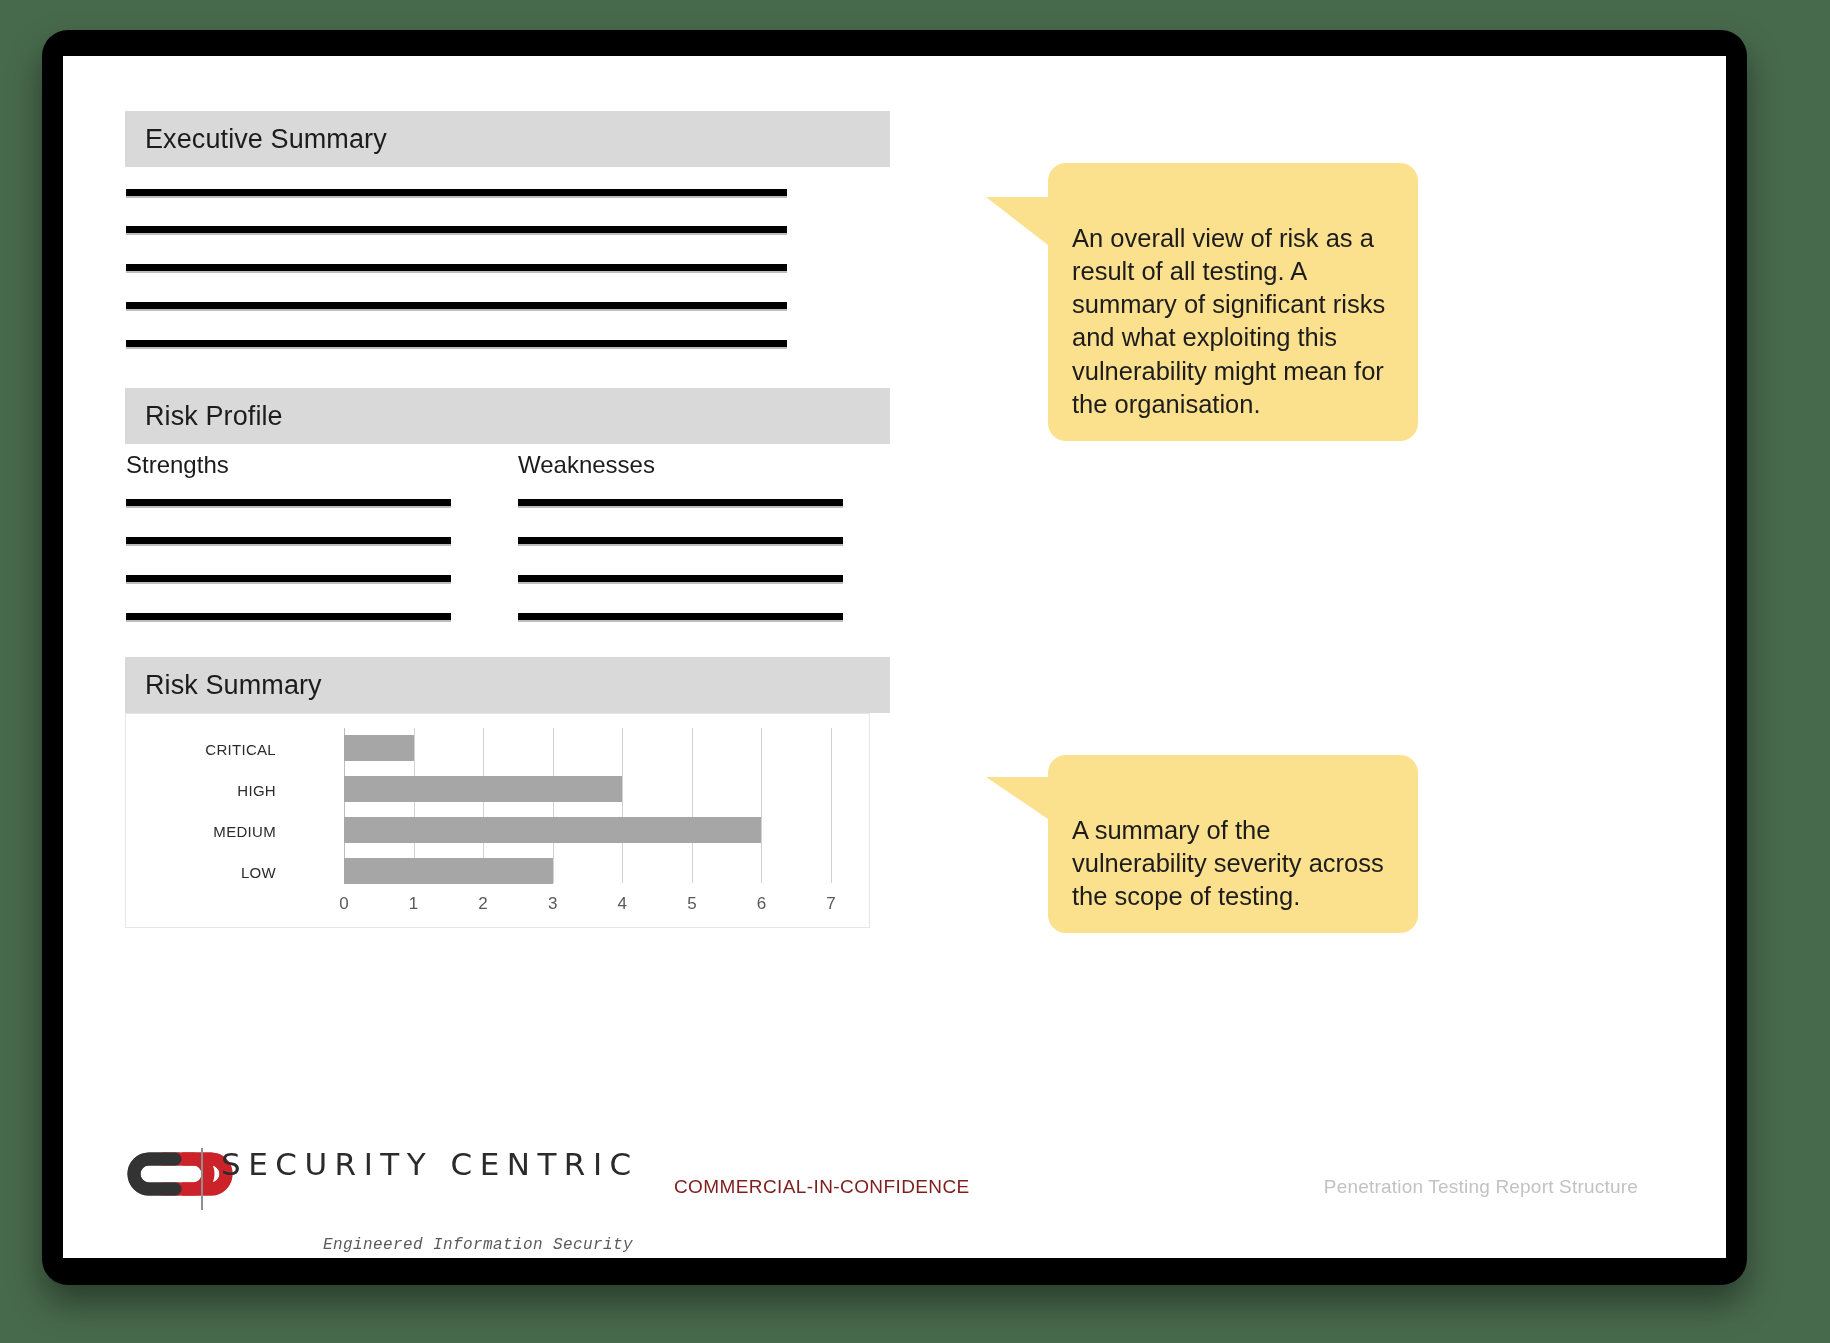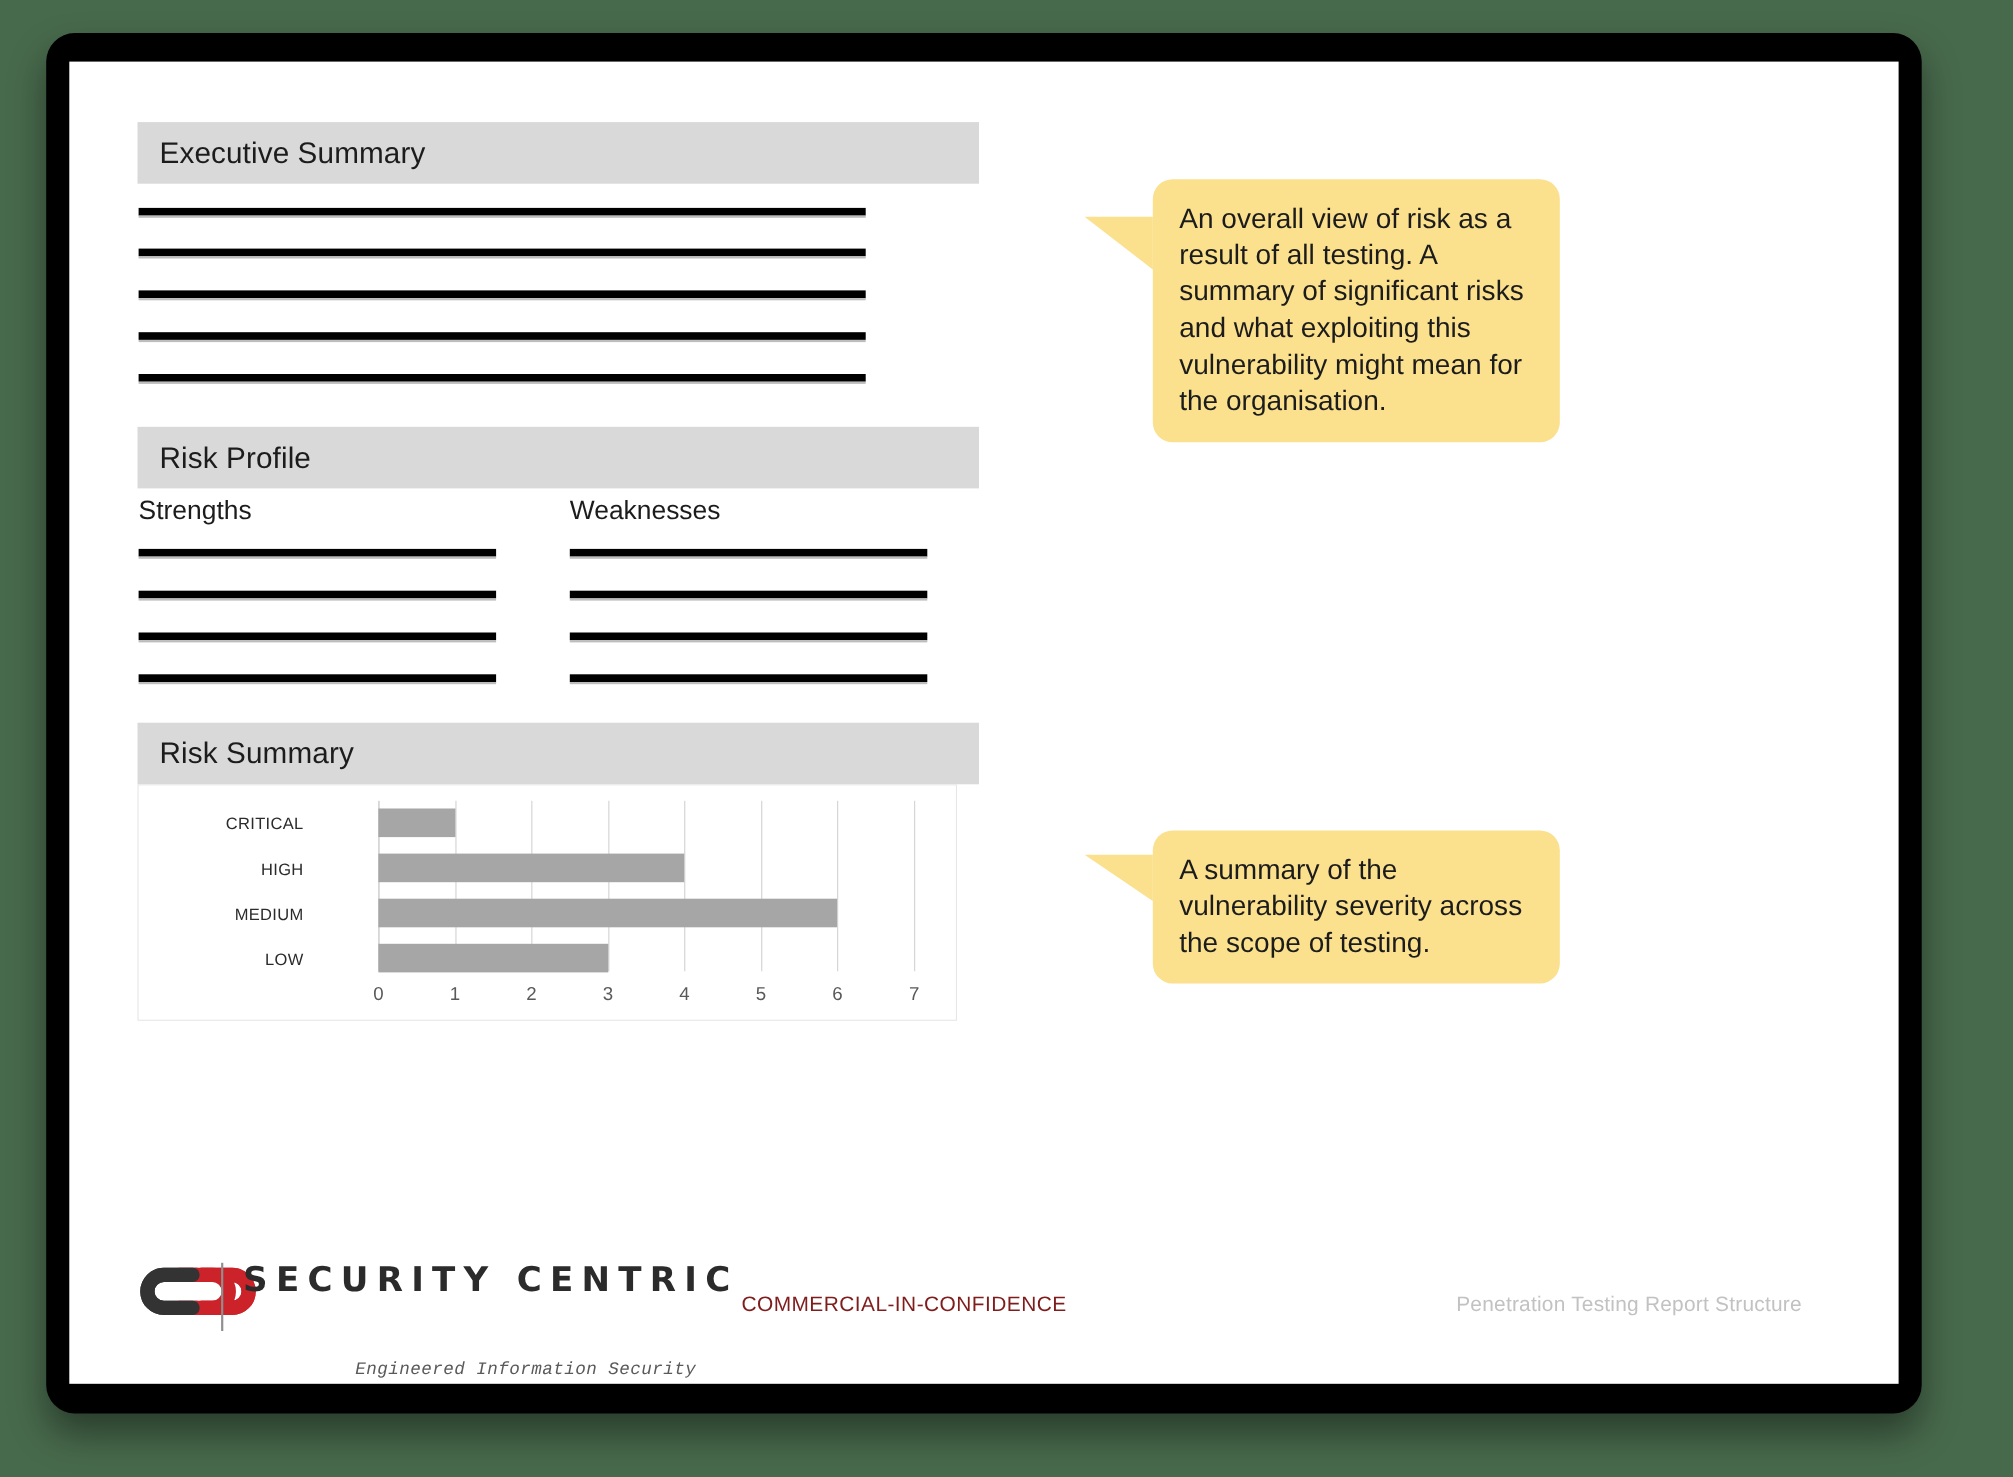--- a/index.html
+++ b/index.html
@@ -60,30 +60,30 @@
     text-align:center;width:40px;
   }
 
   
   .callout{
     position:absolute;background:#fbe08d;border-radius:18px;
     color:#1c1c1c;
   }
   .callout .ctext{
     display:block;padding:20px 26px 20px 24px;
-    font-size:25.5px;line-height:1.30;
+    font-size:25.5px;line-height:1.30;margin-top:39px;
   }
   .tail{position:absolute;width:0;height:0;}
 
   
   .logo{position:absolute;left:118px;top:1143px;width:380px;height:72px;}
   .logo-div{position:absolute;left:199px;top:1148px;width:2px;height:62px;background:#8f8f8f;}
   .brand{
     position:absolute;left:219px;top:1146px;
-    font-size:31px;letter-spacing:7.5px;color:#2b2b2b;font-weight:700;
+    font-size:31px;letter-spacing:7.5px;color:#2b2b2b;font-weight:400;
     font-family:"DejaVu Sans", sans-serif;
   }
   .tagline{
     position:absolute;left:321px;top:1188px;
     font-size:16px;color:#5a5a5a;font-style:italic;letter-spacing:.4px;
     font-family:"Liberation Serif", serif;
   }
   .foot-center{
     position:absolute;left:672px;top:1176px;
     font-size:19px;color:#7f1d1d;letter-spacing:.4px;

